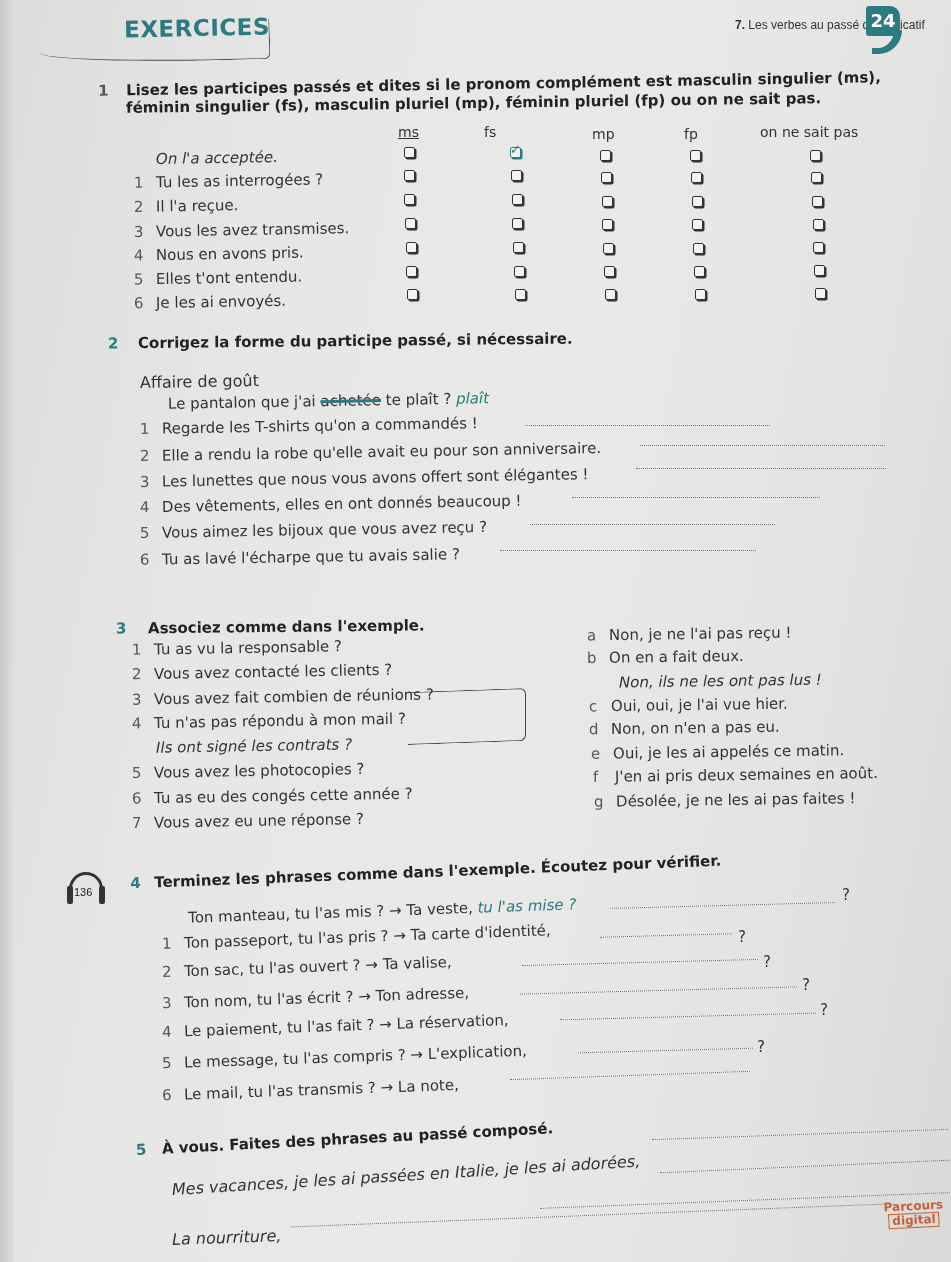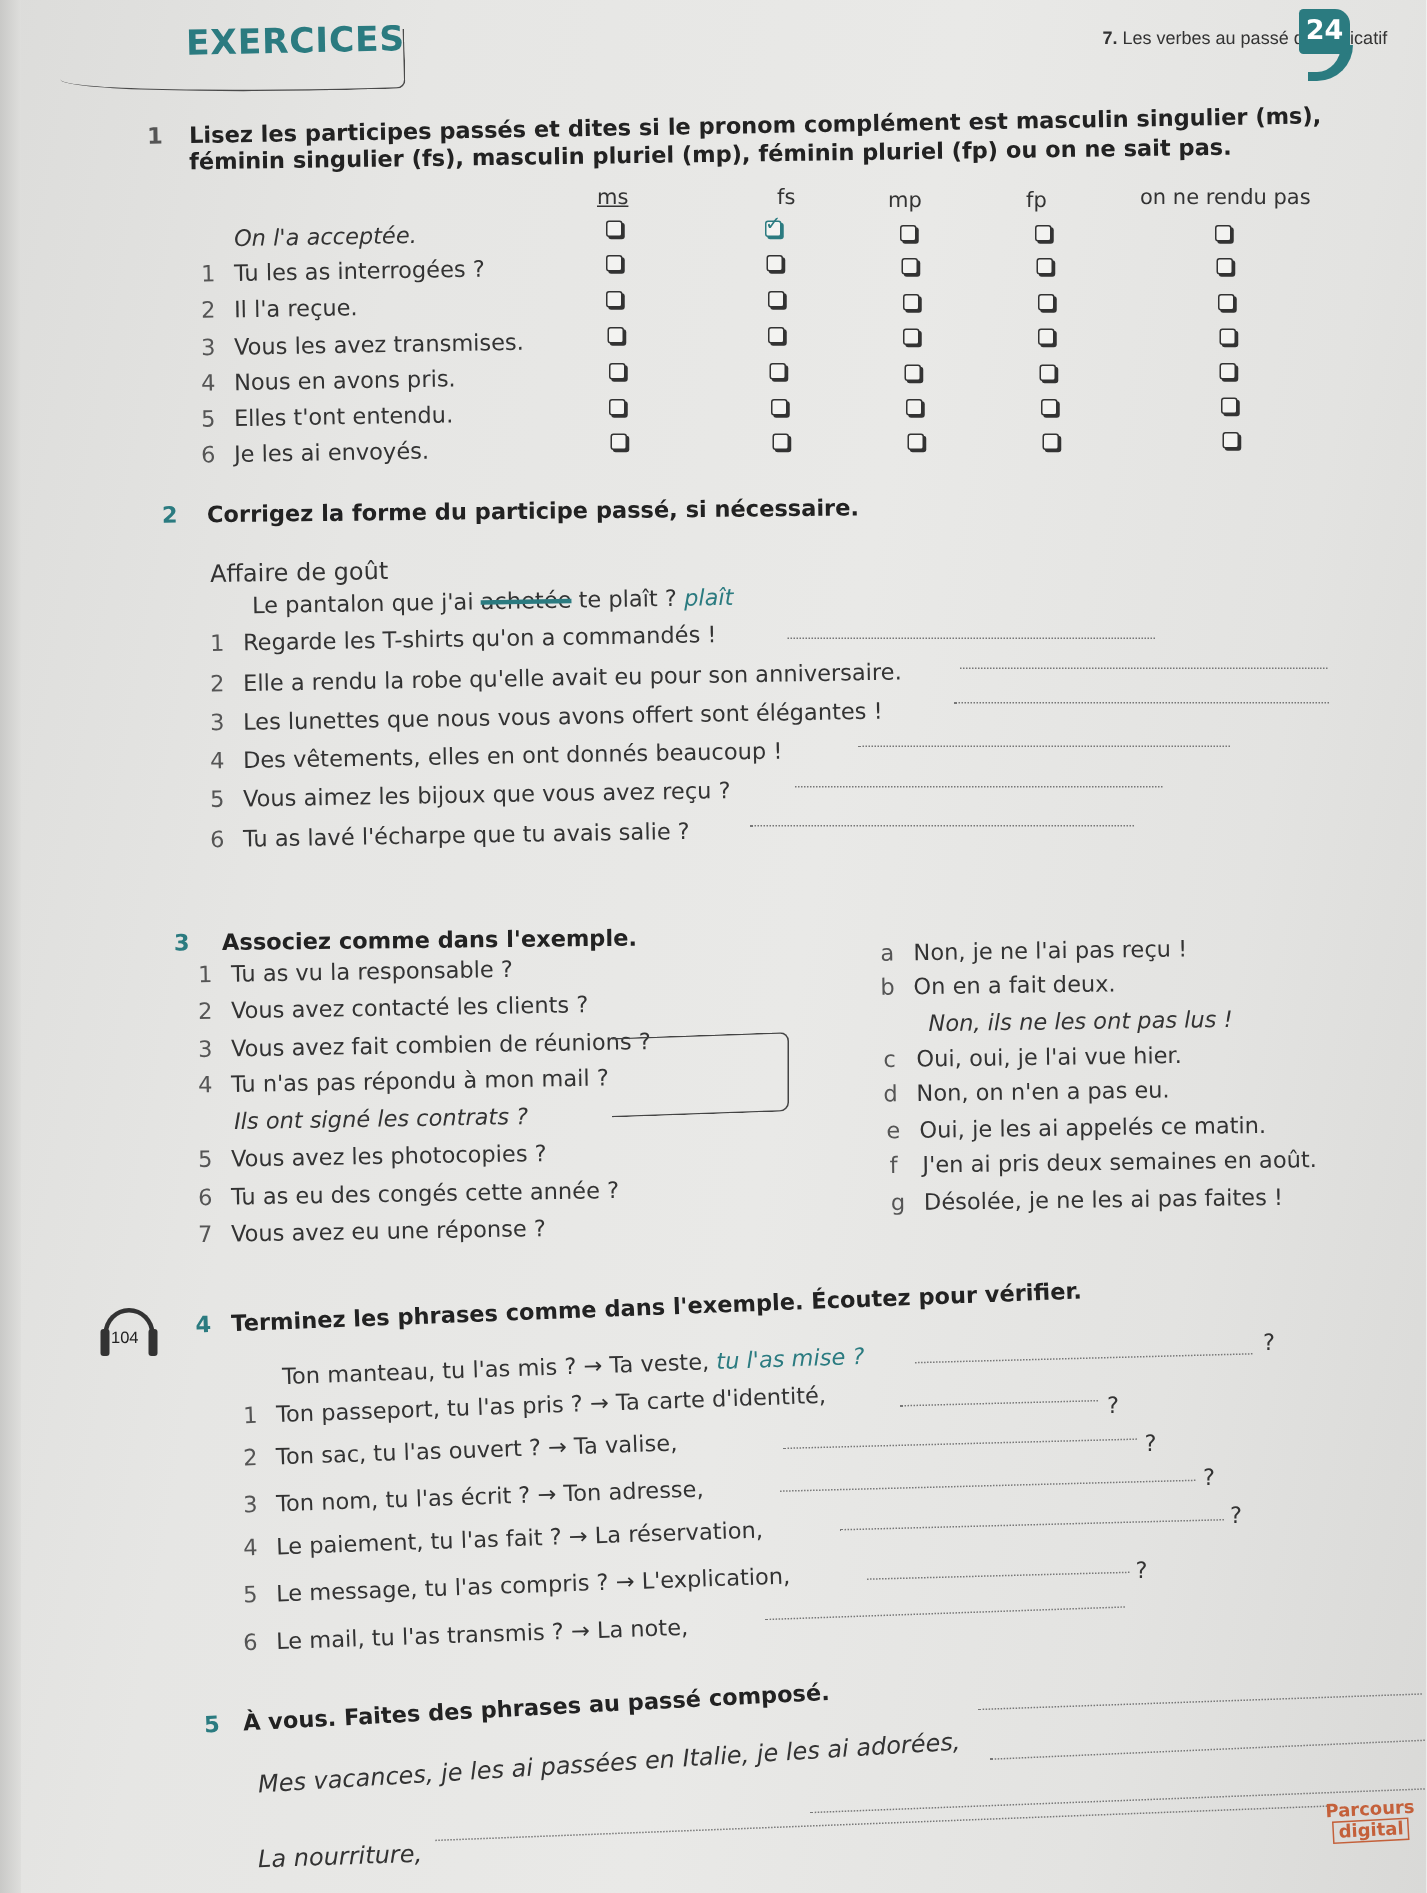--- a/index.html
+++ b/index.html
@@ -102,24 +102,24 @@
 <div class="abs chapter"><b>7.</b> <span>Les verbes au passé de l'indicatif</span></div>
 <div class="page-badge-tail"></div>
 <div class="page-badge">24</div>
 
 <div class="abs" style="left:98px;top:74px;transform:rotate(-1deg);">
   <span class="ex-num" style="color:#555;display:inline-block;width:28px;">1</span><span class="ex-title">Lisez les participes passés et dites si le pronom complément est masculin singulier (ms),</span>
 </div>
 <div class="abs ex-title" style="left:126px;top:94px;transform:rotate(-0.8deg);">féminin singulier (fs), masculin pluriel (mp), féminin pluriel (fp) ou on ne sait pas.</div>
 
 <div class="abs col-head" style="left:398px;top:124px;text-decoration:underline;">ms</div>
-<div class="abs col-head" style="left:518px;top:124px;">fs</div>
+<div class="abs col-head" style="left:484px;top:124px;">fs</div>
 <div class="abs col-head" style="left:592px;top:126px;">mp</div>
 <div class="abs col-head" style="left:684px;top:126px;">fp</div>
-<div class="abs col-head" style="left:760px;top:124px;">on ne rendu pas</div>
+<div class="abs col-head" style="left:760px;top:124px;">on ne sait pas</div>
 
 <div class="abs row-text ital teal" style="left:156px;top:149px;transform:rotate(-1deg);">On l'a acceptée.</div>
 <div class="abs row-text" style="left:134px;top:172px;transform:rotate(-1deg);"><span class="num">1</span><span>Tu les as interrogées ?</span></div>
 <div class="abs row-text" style="left:134px;top:197px;transform:rotate(-1deg);"><span class="num">2</span><span>Il l'a reçue.</span></div>
 <div class="abs row-text" style="left:134px;top:221px;transform:rotate(-1deg);"><span class="num">3</span><span>Vous les avez transmises.</span></div>
 <div class="abs row-text" style="left:134px;top:245px;transform:rotate(-1deg);"><span class="num">4</span><span>Nous en avons pris.</span></div>
 <div class="abs row-text" style="left:134px;top:269px;transform:rotate(-1deg);"><span class="num">5</span><span>Elles t'ont entendu.</span></div>
 <div class="abs row-text" style="left:134px;top:293px;transform:rotate(-1deg);"><span class="num">6</span><span>Je les ai envoyés.</span></div>
 
 <div>
@@ -210,21 +210,21 @@
 <div class="abs row-text" style="left:589px;top:696px;transform:rotate(-0.8deg);"><span class="num">c</span><span>Oui, oui, je l'ai vue hier.</span></div>
 <div class="abs row-text" style="left:589px;top:719px;transform:rotate(-0.8deg);"><span class="num">d</span><span>Non, on n'en a pas eu.</span></div>
 <div class="abs row-text" style="left:591px;top:743px;transform:rotate(-0.8deg);"><span class="num">e</span><span>Oui, je les ai appelés ce matin.</span></div>
 <div class="abs row-text" style="left:593px;top:766px;transform:rotate(-0.8deg);"><span class="num">f</span><span>J'en ai pris deux semaines en août.</span></div>
 <div class="abs row-text" style="left:594px;top:791px;transform:rotate(-0.8deg);"><span class="num">g</span><span>Désolée, je ne les ai pas faites !</span></div>
 
 <div class="audio-badge">
   <div class="arc"></div>
   <div class="ear" style="left:1px;"></div>
   <div class="ear" style="left:33px;"></div>
-  <div class="label">104</div>
+  <div class="label">136</div>
 </div>
 <div class="abs" style="left:130px;top:862px;transform:rotate(-2.2deg);">
   <span class="ex-num" style="display:inline-block;width:24px;">4</span><span class="ex-title">Terminez les phrases comme dans l'exemple. Écoutez pour vérifier.</span>
 </div>
 
 <div class="abs row-text" style="left:188px;top:902px;transform:rotate(-2deg);">
   <span>Ton manteau, tu l'as mis ? → Ta veste,</span> <span class="teal ital">tu l'as mise ?</span>
 </div>
 <div class="dots" style="left:610px;top:905px;width:225px;transform:rotate(-1.5deg);"></div>
 <div class="abs row-text" style="left:842px;top:886px;">?</div>

